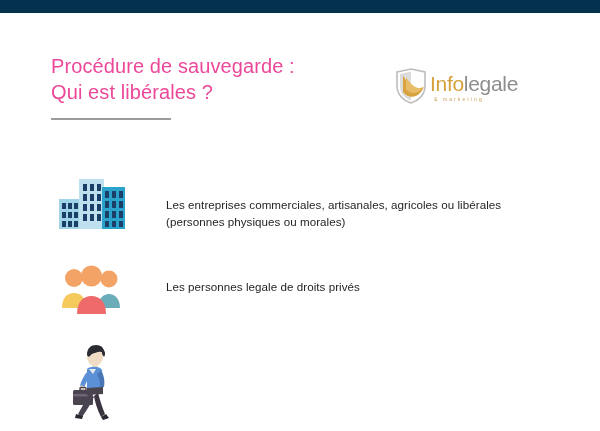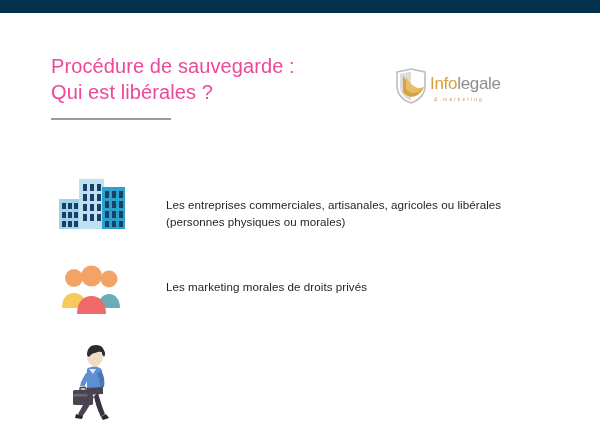--- a/index.html
+++ b/index.html
@@ -77,21 +77,21 @@
     top: 2px;
     width: 34px;
     height: 36px;
   }
   .logo-type {
     position: absolute;
     left: 36px;
     top: 0px;
     height: 36px;
     line-height: 36px;
-    font-size: 17px;
+    font-size: 21px;
     letter-spacing: -0.3px;
     white-space: nowrap;
   }
   .logo-info { color: #d6a13c; }
   .logo-legale { color: #8d8d8d; }
   .logo-sub {
     position: absolute;
     left: 40px;
     top: 30px;
     font-size: 5px;
@@ -236,21 +236,21 @@
           <circle cx="17" cy="18" r="9" fill="#f2a365"></circle>
           <path d="M5 48 C5 38 10 33 17 33 C24 33 29 38 29 48 Z" fill="#f5c95c"></path>
 
           <circle cx="52" cy="19" r="8.5" fill="#f2a365"></circle>
           <path d="M41 48 C41 39 46 34 52 34 C58 34 63 39 63 48 Z" fill="#6aacb8"></path>
 
           <circle cx="34.5" cy="16" r="10.5" fill="#f2a365"></circle>
           <path d="M20 54 C20 42 26 36 34.5 36 C43 36 49 42 49 54 Z" fill="#ef6b6b"></path>
         </svg>
       </div>
-      <div class="row-text">Les marketing morales de droits privés</div>
+      <div class="row-text">Les personnes legale de droits privés</div>
     </div>
 
     <div class="row row-3">
       <div class="row-icon">
         <svg viewBox="0 0 70 76" width="70" height="76" aria-hidden="true">
 
           <ellipse cx="38" cy="13" rx="8" ry="9" fill="#f0dcc4"></ellipse>
 
           <path d="M30 11 C30 4 34 1 39 1 C45 1 48 5 47 11 C46 8 44 7 41 8
                    C38 9 35 9 33 12 C32 13 31 13 30 11 Z" fill="#2b2b33"></path>

